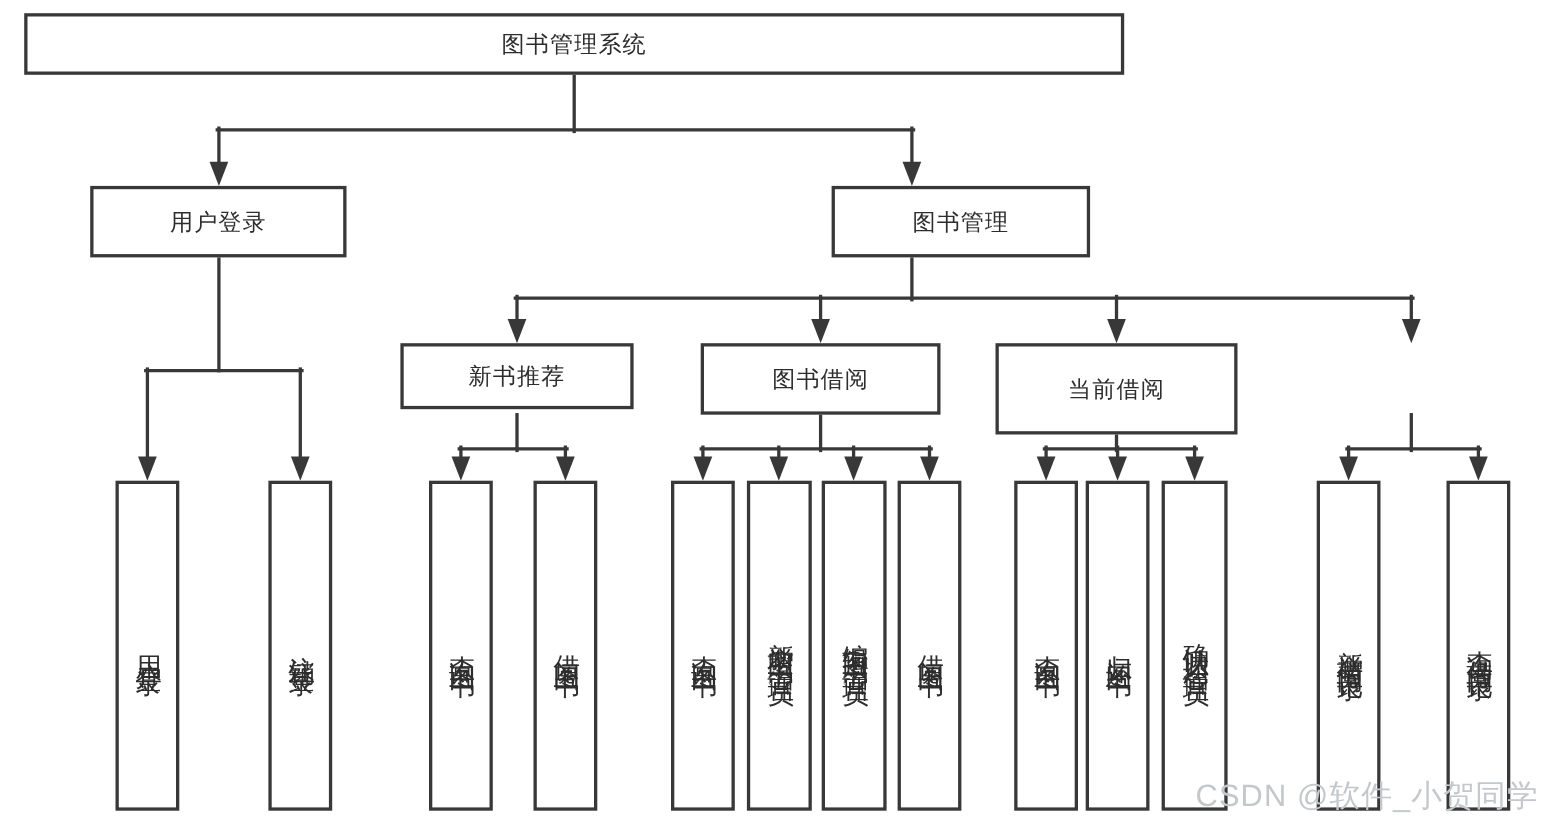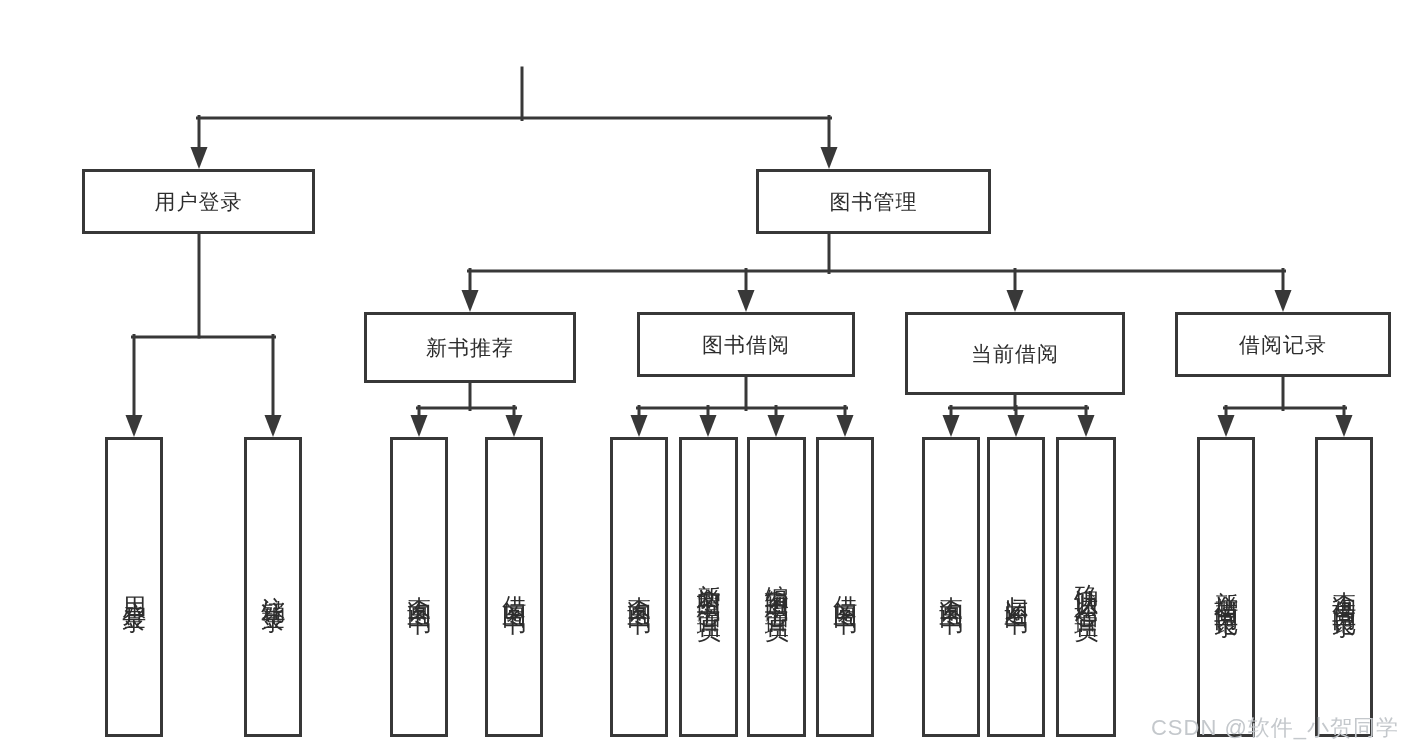--- a/index.html
+++ b/index.html
@@ -34,21 +34,21 @@
     writing-mode: vertical-rl;
     text-orientation: mixed;
     letter-spacing: 5px;
     line-height: 1.1;
     white-space: nowrap;
   }
   .watermark {
     position: absolute;
     right: 6px;
     bottom: 4px;
-    font-size: 22px;
+    font-size: 28px;
     color: #c4c8cc;
     letter-spacing: 1px;
     z-index: 5;
     user-select: none;
   }
   .edge { stroke: #383838; stroke-width: 3; stroke-linecap: square; }
   .arrowhead { fill: #383838; stroke: none; }
 </style>
 </head>
 <body>
@@ -117,28 +117,28 @@
     <g>
       <line class="edge" x1="1283" y1="377" x2="1283" y2="409.5"></line>
       <line class="edge" x1="1224.5" y1="408" x2="1345.5" y2="408"></line>
       <line class="edge" x1="1226" y1="406.5" x2="1226" y2="416"></line>
       <polygon class="arrowhead" points="1217.5,415 1234.5,415 1226,437"></polygon>
       <line class="edge" x1="1344" y1="406.5" x2="1344" y2="416"></line>
       <polygon class="arrowhead" points="1335.5,415 1352.5,415 1344,437"></polygon>
     </g>
   </svg>
 
+  <div class="node hbox" style="left:22px; top:12px; width:1000px; height:56px;">图书管理系统</div>
 
   <div class="node hbox" style="left:82px; top:169px; width:233px; height:65px;">用户登录</div>
   <div class="node hbox" style="left:712px; top:169px; width:235px; height:65px;margin-left:44px;">图书管理</div>
 
-  <div class="node hbox" style="left:364px; top:312px; width:212px; height:71px;">新书推荐</div>
+  <div class="node hbox" style="left:364px; top:312px; width:212px; height:60px;">新书推荐</div>
   <div class="node hbox" style="left:637px; top:312px; width:218px; height:65px;">图书借阅</div>
   <div class="node hbox" style="left:905px; top:312px; width:220px; height:83px;">当前借阅</div>
-  <div class="node hbox" style="left:1175px; top:312px; width:216px; height:65px;">借阅记录</div>
 
   <div class="node vbox" style="left:105px; top:437px; width:58px; height:300px;">
     <span class="vtext">用户登录</span>
   </div>
   <div class="node vbox" style="left:244px; top:437px; width:58px; height:300px;">
     <span class="vtext">注销登录</span>
   </div>
 
   <div class="node vbox" style="left:390px; top:437px; width:58px; height:300px;">
     <span class="vtext">查询图书</span>

